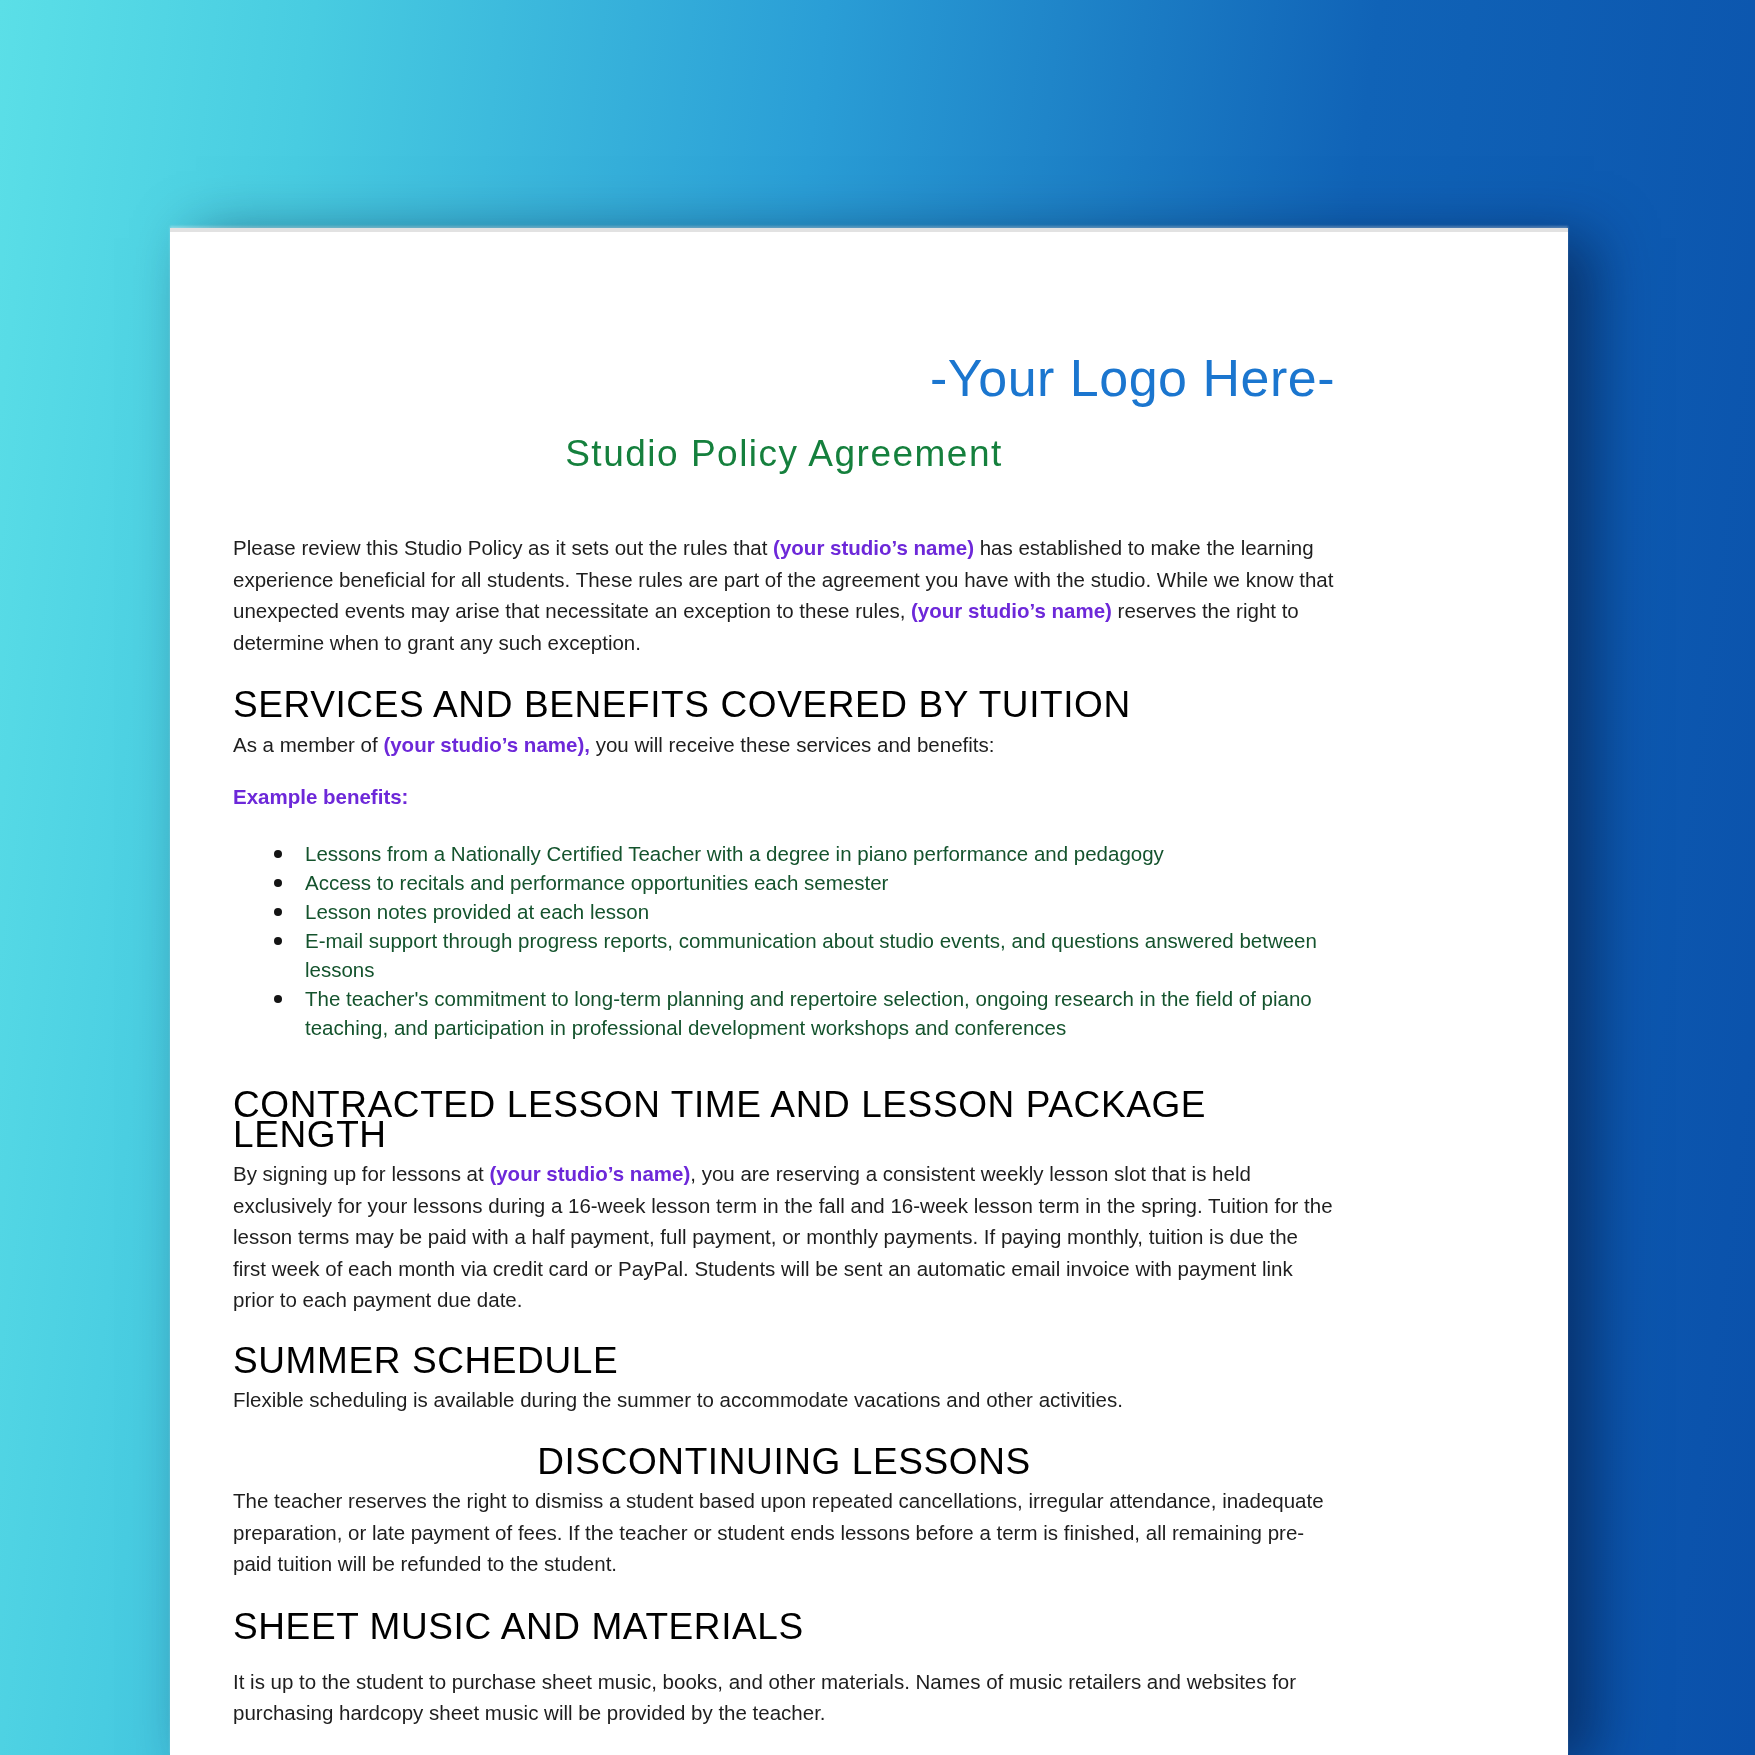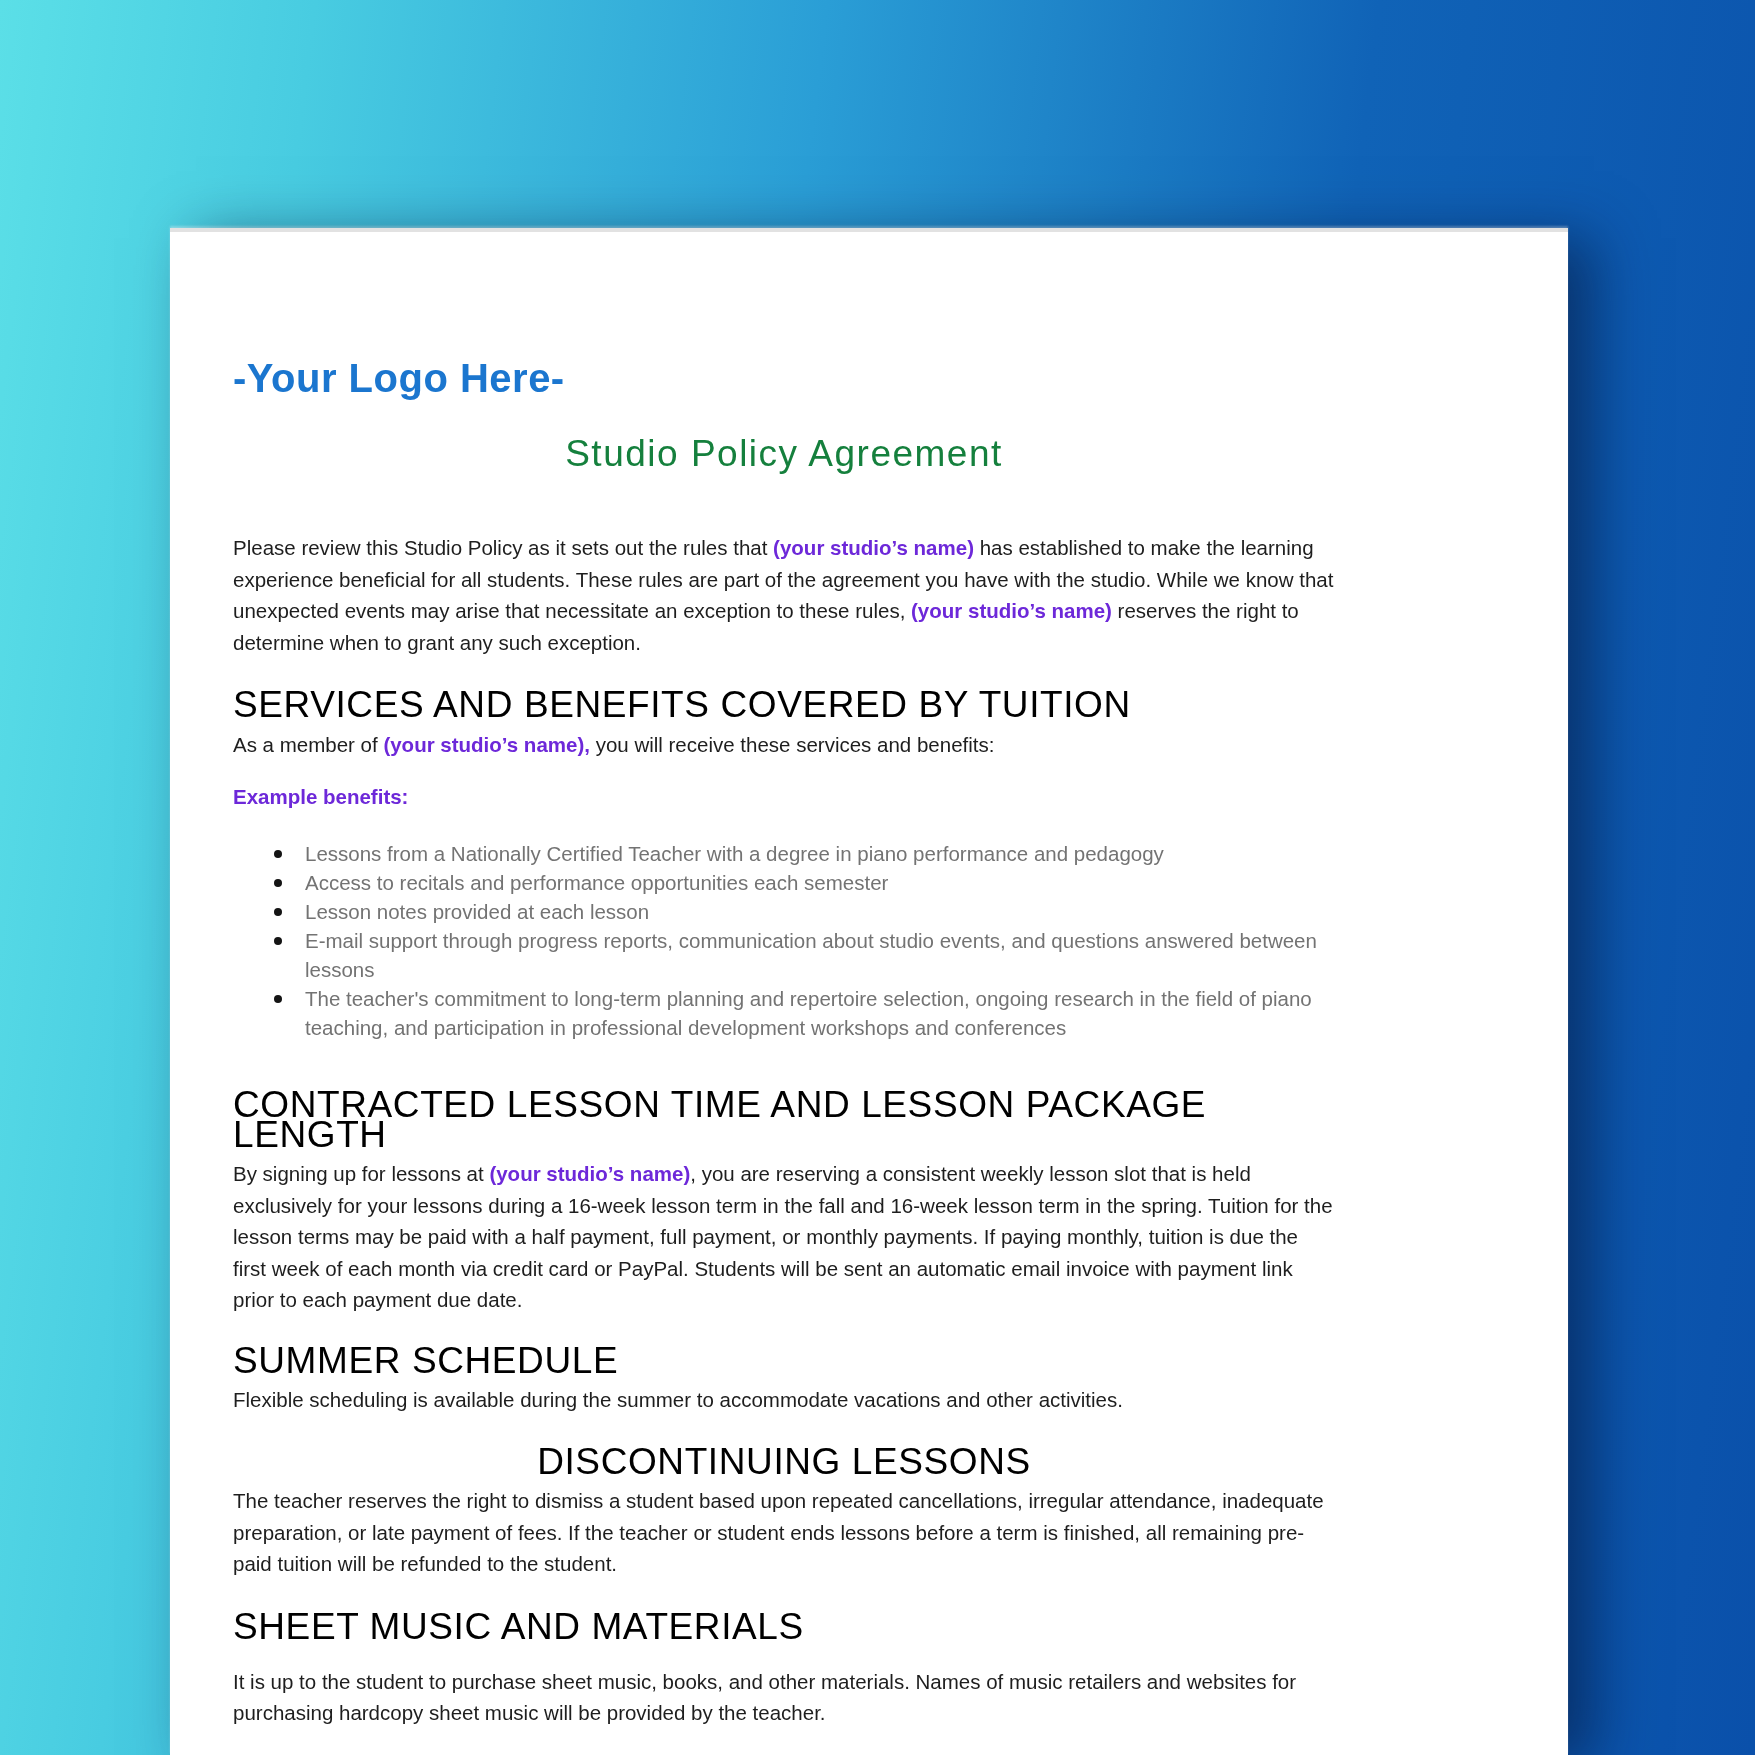--- a/index.html
+++ b/index.html
@@ -12,43 +12,43 @@
   }
   .sheet {
     position:absolute; left:170px; top:228px;
     width:1398px; height:1527px;
     background:#FFFFFF;
     border-top:4px solid #E2E2E2;
     box-shadow: 26px 10px 55px rgba(3,18,52,.55), 0 -2px 2px rgba(255,255,255,.35);
   }
   .content { width:1102px; margin-left:63px; }
   .logo {
-    margin-top:122px; text-align:left;
-    font-size:40px; font-weight:bold; letter-spacing:.5px;
+    margin-top:122px; text-align:right;
+    font-size:52px; font-weight:normal; letter-spacing:.5px;
     color:#1B76CF; line-height:48px;
   }
   .doc-title {
     margin-top:30px; text-align:center;
     font-size:37px; font-weight:400; letter-spacing:1.5px;
     color:#15803d; line-height:44px;
   }
   .body { font-size:20.5px; line-height:31.5px; color:#1E1E1E; }
   .blue { color:#6d28d9; font-weight:bold; }
   .section {
     font-size:37px; font-weight:400; letter-spacing:.6px;
     color:#000000; line-height:30px;
   }
   .intro { margin-top:56px; }
   .mt-services { margin-top:32px; }
   .lead { margin-top:9px; }
   .benefits-label { margin-top:20px; font-size:20.5px; line-height:31.5px; }
   .bullets { margin-top:27px; list-style:none; }
   .bullets li {
     position:relative; padding-left:72px;
-    font-size:20.5px; line-height:29px; color:#737373;
+    font-size:20.5px; line-height:29px; color:#14532d;
   }
   .bullets li::before {
     content:""; position:absolute; left:41px; top:11px;
     width:8px; height:8px; border-radius:50%; background:#141414;
   }
   .mt-contracted { margin-top:48px; }
   .p-after { margin-top:8px; }
   .mt-summer { margin-top:30px; }
   .mt-disc { margin-top:32px;text-align:center; }
   .mt-sheetmusic { margin-top:32px; }

